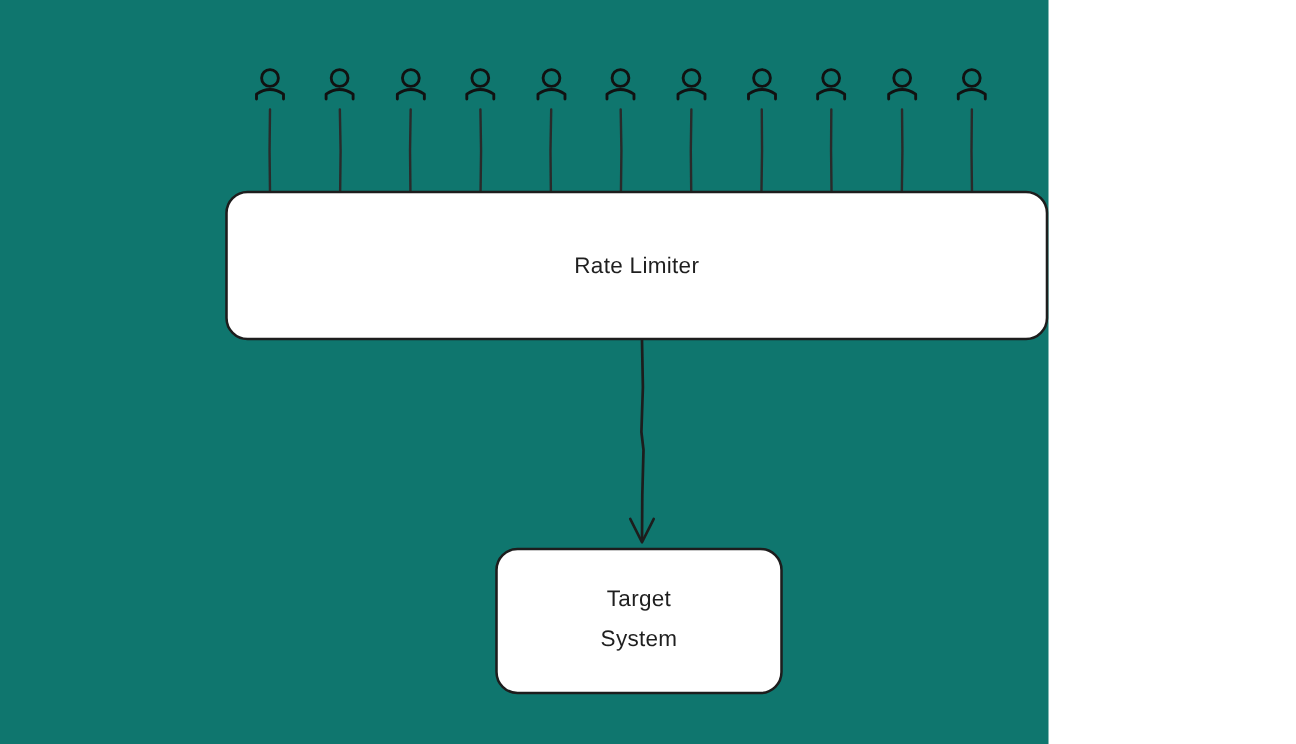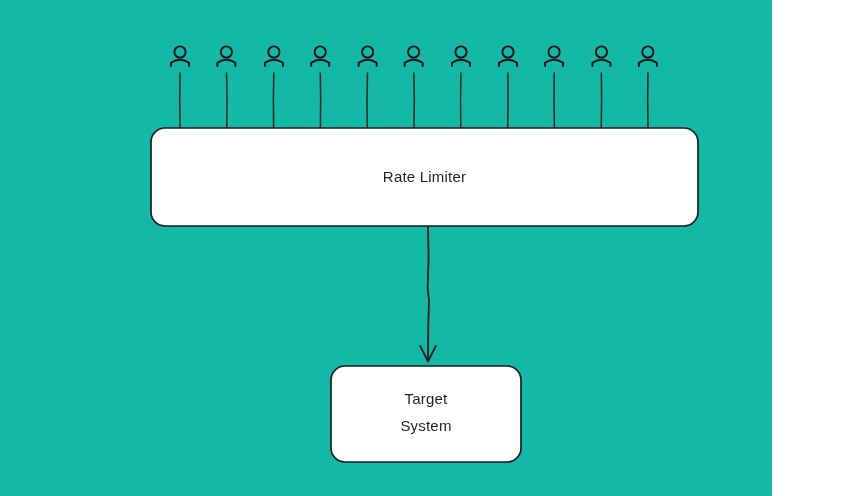--- a/index.html
+++ b/index.html
@@ -8,23 +8,23 @@
     background: #ffffff;
   }
   body {
     width: 864px;
     height: 496px;
     overflow: hidden;
     font-family: "Liberation Sans", sans-serif;
   }
   #canvas-wrap {
     position: relative;
-    width: 772px;
+    width: 699px;
     height: 496px;
-    background: #14b8a6;
+    background: #0f766e;
   }
   #diagram-svg {
     position: absolute;
     left: 0;
     top: 0;
     width: 864px;
     height: 496px;
     display: block;
   }
   .node-label {

